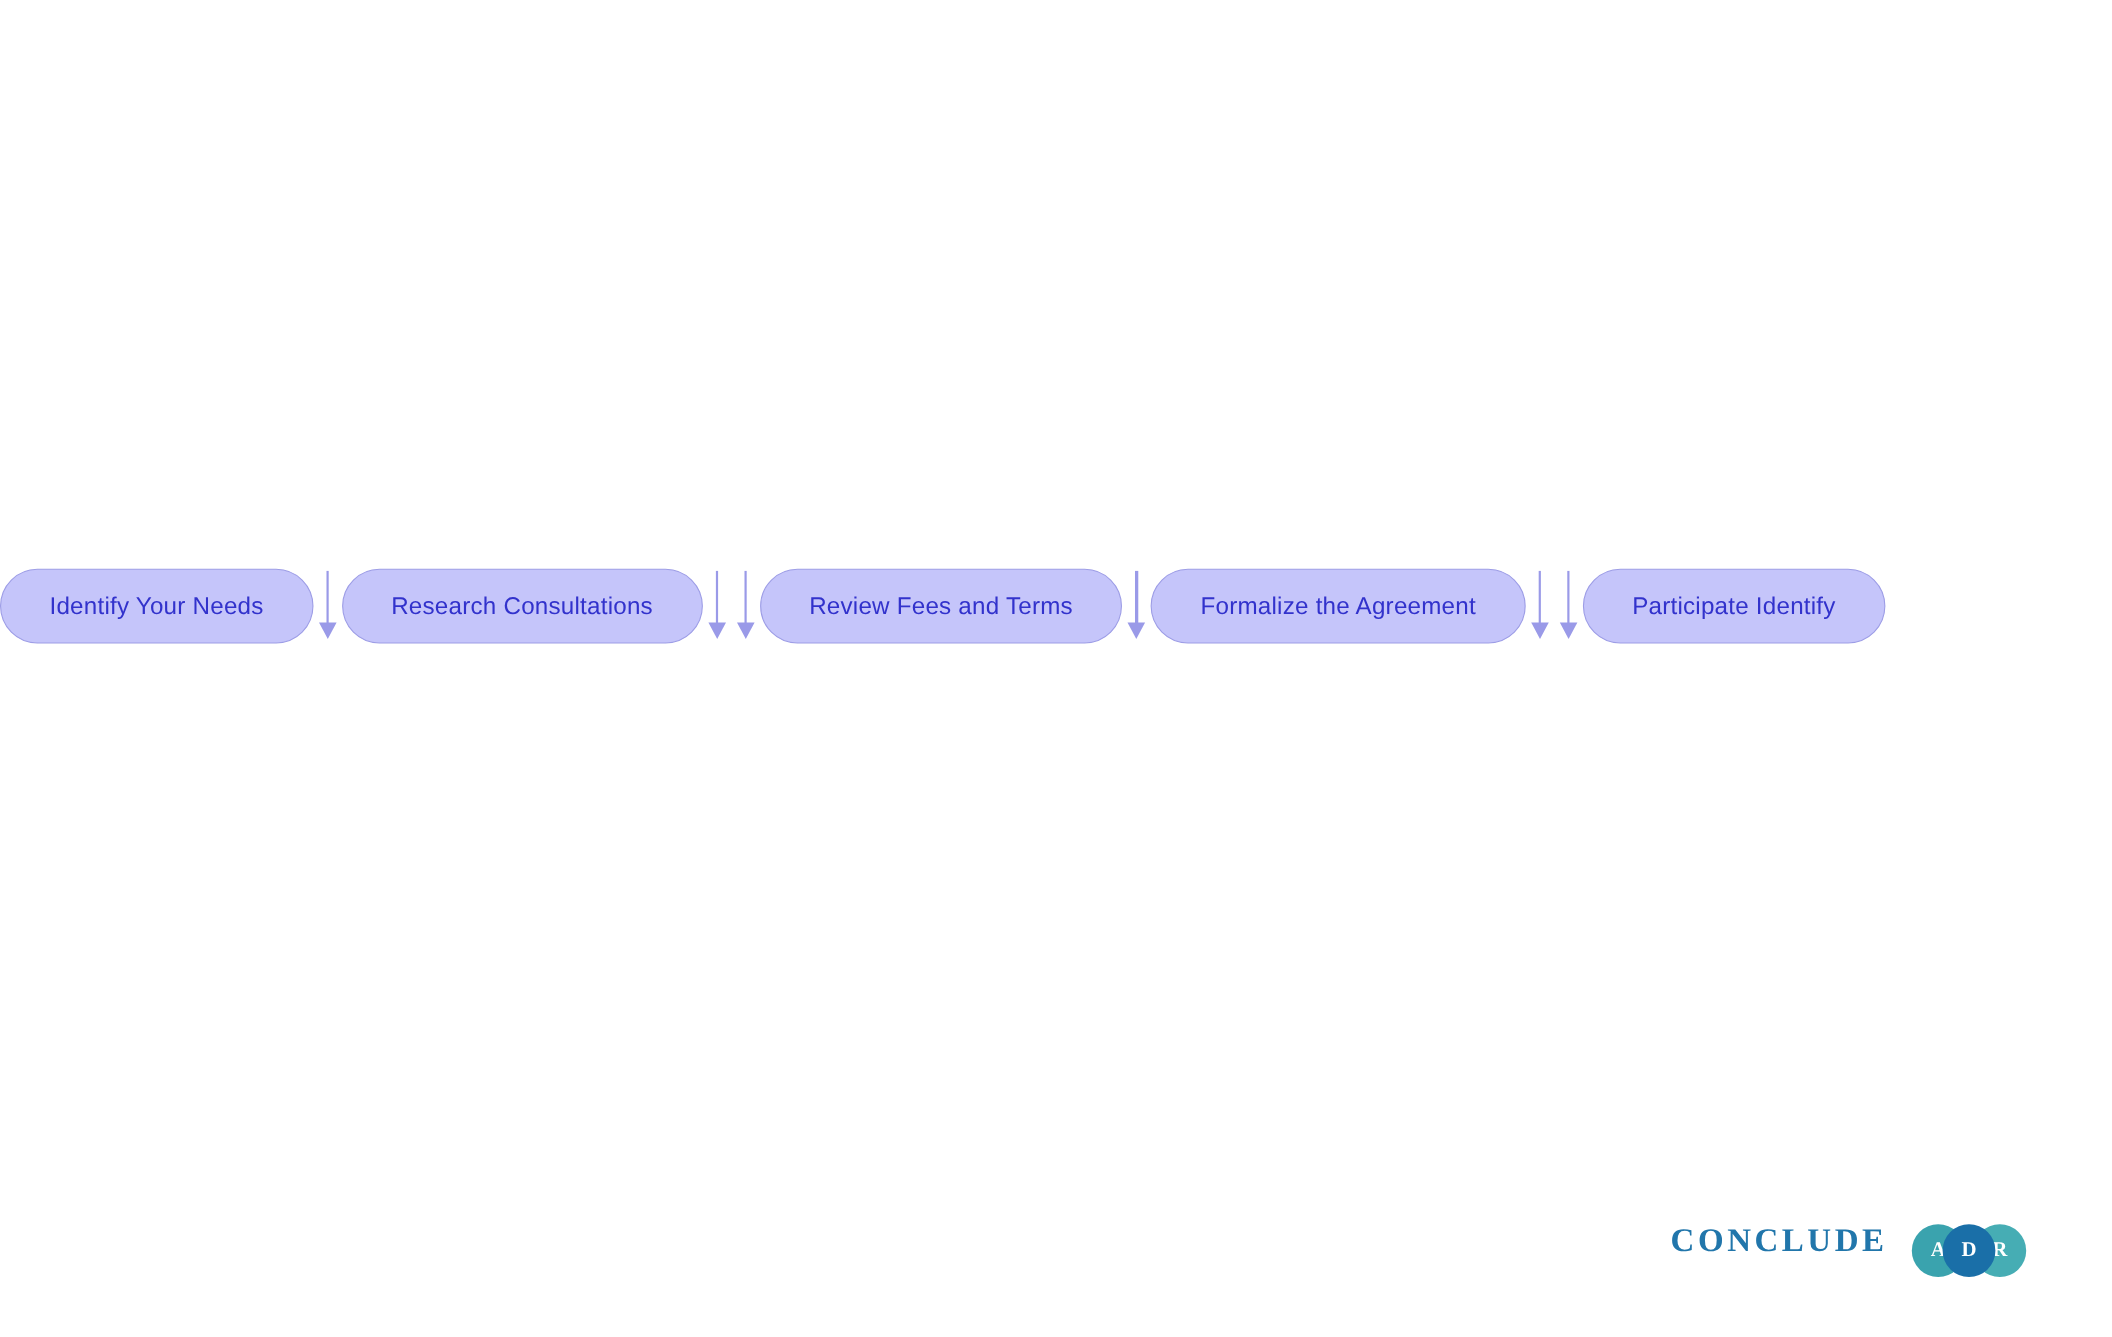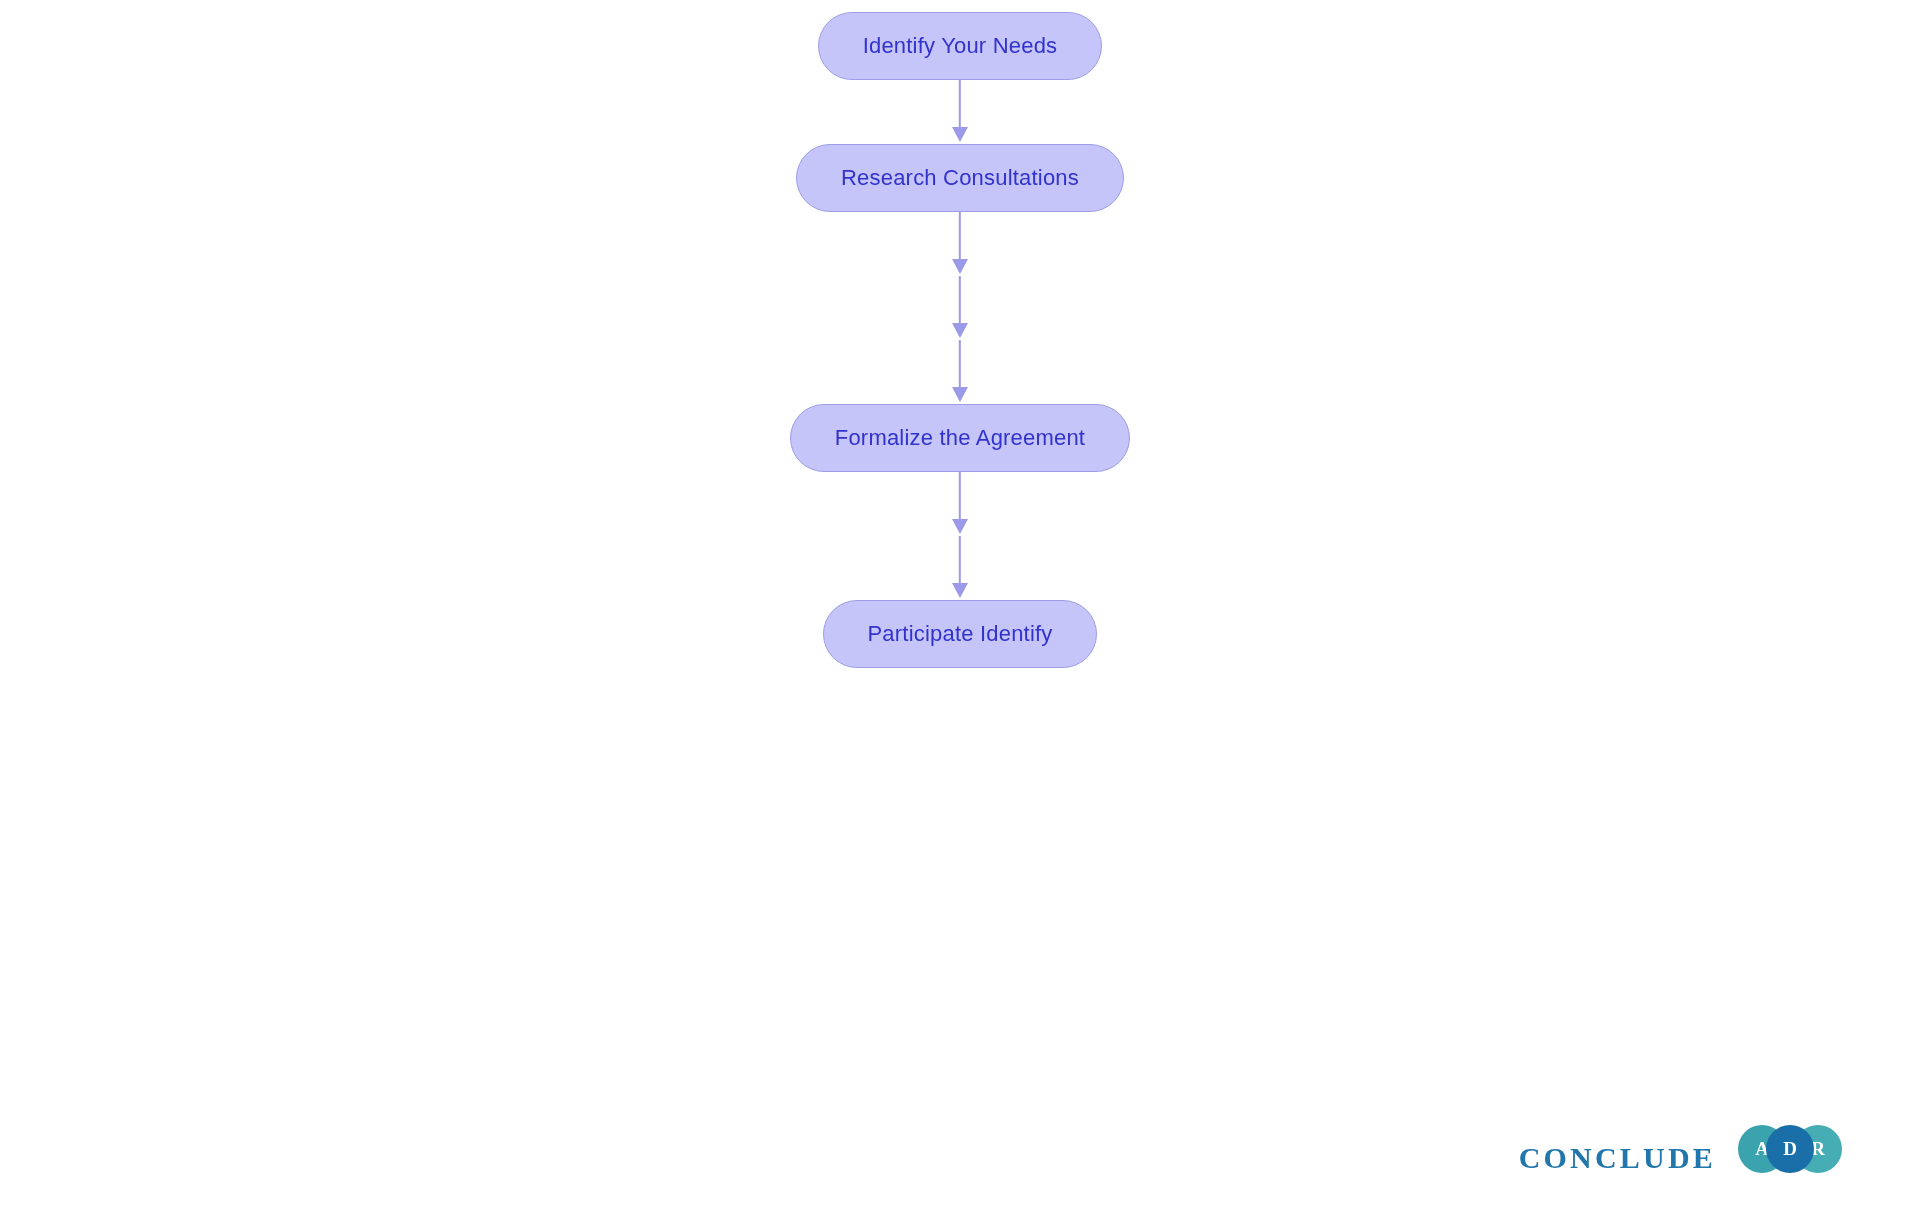--- a/index.html
+++ b/index.html
@@ -17,21 +17,21 @@
   }
 
   
   #flow {
     position: absolute;
     left: 0;
     top: 0;
     width: 1920px;
     height: 1090px;
     display: flex;
-    flex-direction: column;
+    flex-direction: row;
     align-items: center;
     padding-top: 12px;
     box-sizing: border-box;
   }
 
   
   .node {
     background: #c5c5fa;
     border: 1.6px solid #9d9de6;
     color: #3232cc;
@@ -76,21 +76,21 @@
     border-right: 8.5px solid transparent;
     border-top: 15px solid #9a9ae8;
   }
 
   
   #logo {
     position: absolute;
     right: 78px;
     bottom: 42px;
     display: flex;
-    align-items: flex-end;
+    align-items: flex-start;
     height: 60px;
   }
   #logo .wordmark {
     font-family: "Liberation Serif", serif;
     font-weight: bold;
     font-size: 30px;
     letter-spacing: 3.2px;
     color: #2176ab;
     line-height: 1;
     margin-right: 22px;
@@ -141,20 +141,23 @@
     <span class="stem"></span>
     <span class="head"></span>
   </div>
 
 
   <div class="connector">
     <span class="stem"></span>
     <span class="head"></span>
   </div>
 
+  <div class="node">
+    <span>Review Fees and Terms</span>
+  </div>
 
   <div class="connector">
     <span class="stem"></span>
     <span class="head"></span>
   </div>
 
   <div class="node">
     <span>Formalize the Agreement</span>
   </div>
 

